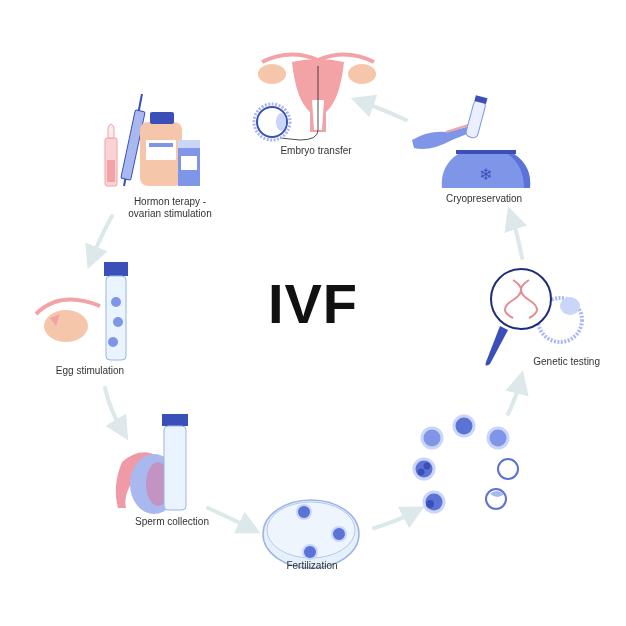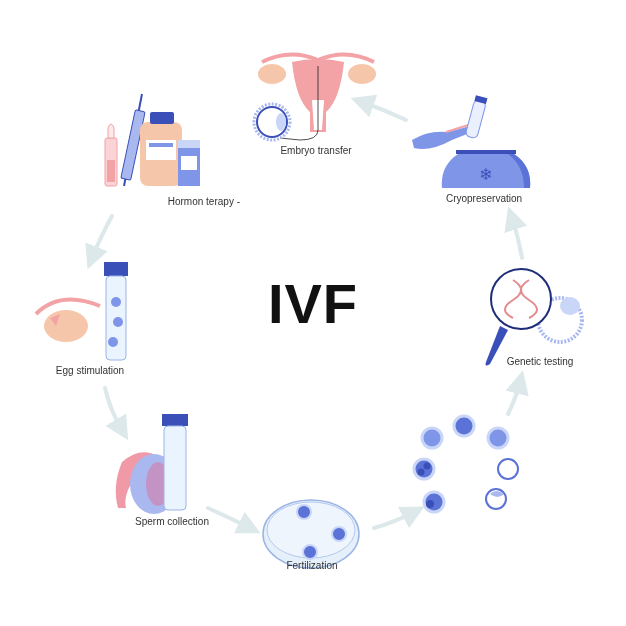--- a/index.html
+++ b/index.html
@@ -117,33 +117,34 @@
       <ellipse cx="66" cy="326" rx="22" ry="16" fill="#f6c6ab"></ellipse>
       <path d="M50,318 L60,314 L56,326 Z" fill="#f3a2a6"></path>
       <rect x="104" y="262" width="24" height="14" fill="#3a4fb8"></rect>
       <rect x="106" y="276" width="20" height="84" rx="4" fill="#eaf4ff" stroke="#9ab4e4"></rect>
       <circle cx="116" cy="302" r="5" fill="#7f95e8"></circle>
       <circle cx="118" cy="322" r="5" fill="#7f95e8"></circle>
       <circle cx="113" cy="342" r="5" fill="#7f95e8"></circle>
     </g>
   </svg>
 
-  <div class="label" style="left:100px; top:196px; width:140px;text-align:right;">
+  <div class="label" style="left:100px; top:196px; width:140px;">
     <span>Hormon terapy -</span>
+    <span>ovarian stimulation</span>
   </div>
   <div class="label" style="left:30px; top:365px; width:120px;">
     <span>Egg stimulation</span>
   </div>
   <div class="label" style="left:112px; top:516px; width:120px;">
     <span>Sperm collection</span>
   </div>
   <div class="label" style="left:252px; top:560px; width:120px;">
     <span>Fertilization</span>
   </div>
-  <div class="label" style="left:480px; top:356px; width:120px;">
+  <div class="label" style="left:480px; top:356px; width:120px;text-align:right;">
     <span>Genetic testing</span>
   </div>
   <div class="label" style="left:424px; top:193px; width:120px;">
     <span>Cryopreservation</span>
   </div>
   <div class="label" style="left:256px; top:145px; width:120px;">
     <span>Embryo transfer</span>
   </div>
 
 </div>

